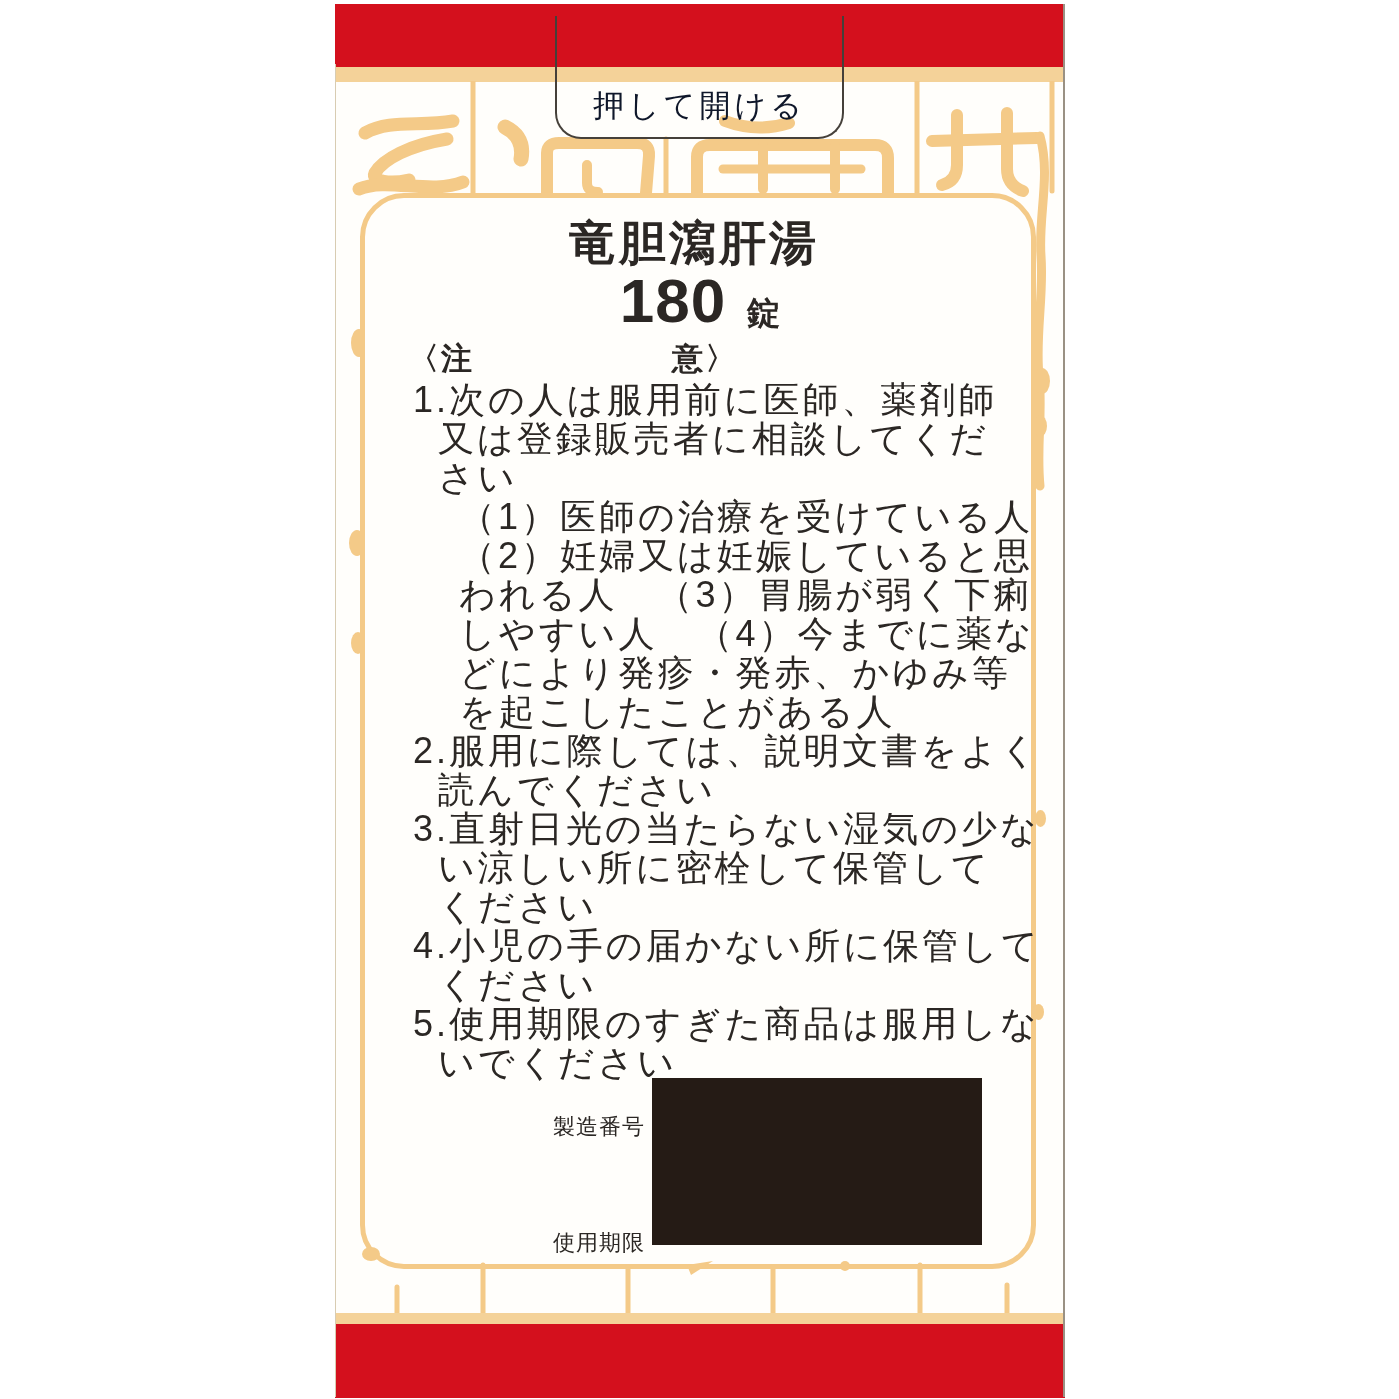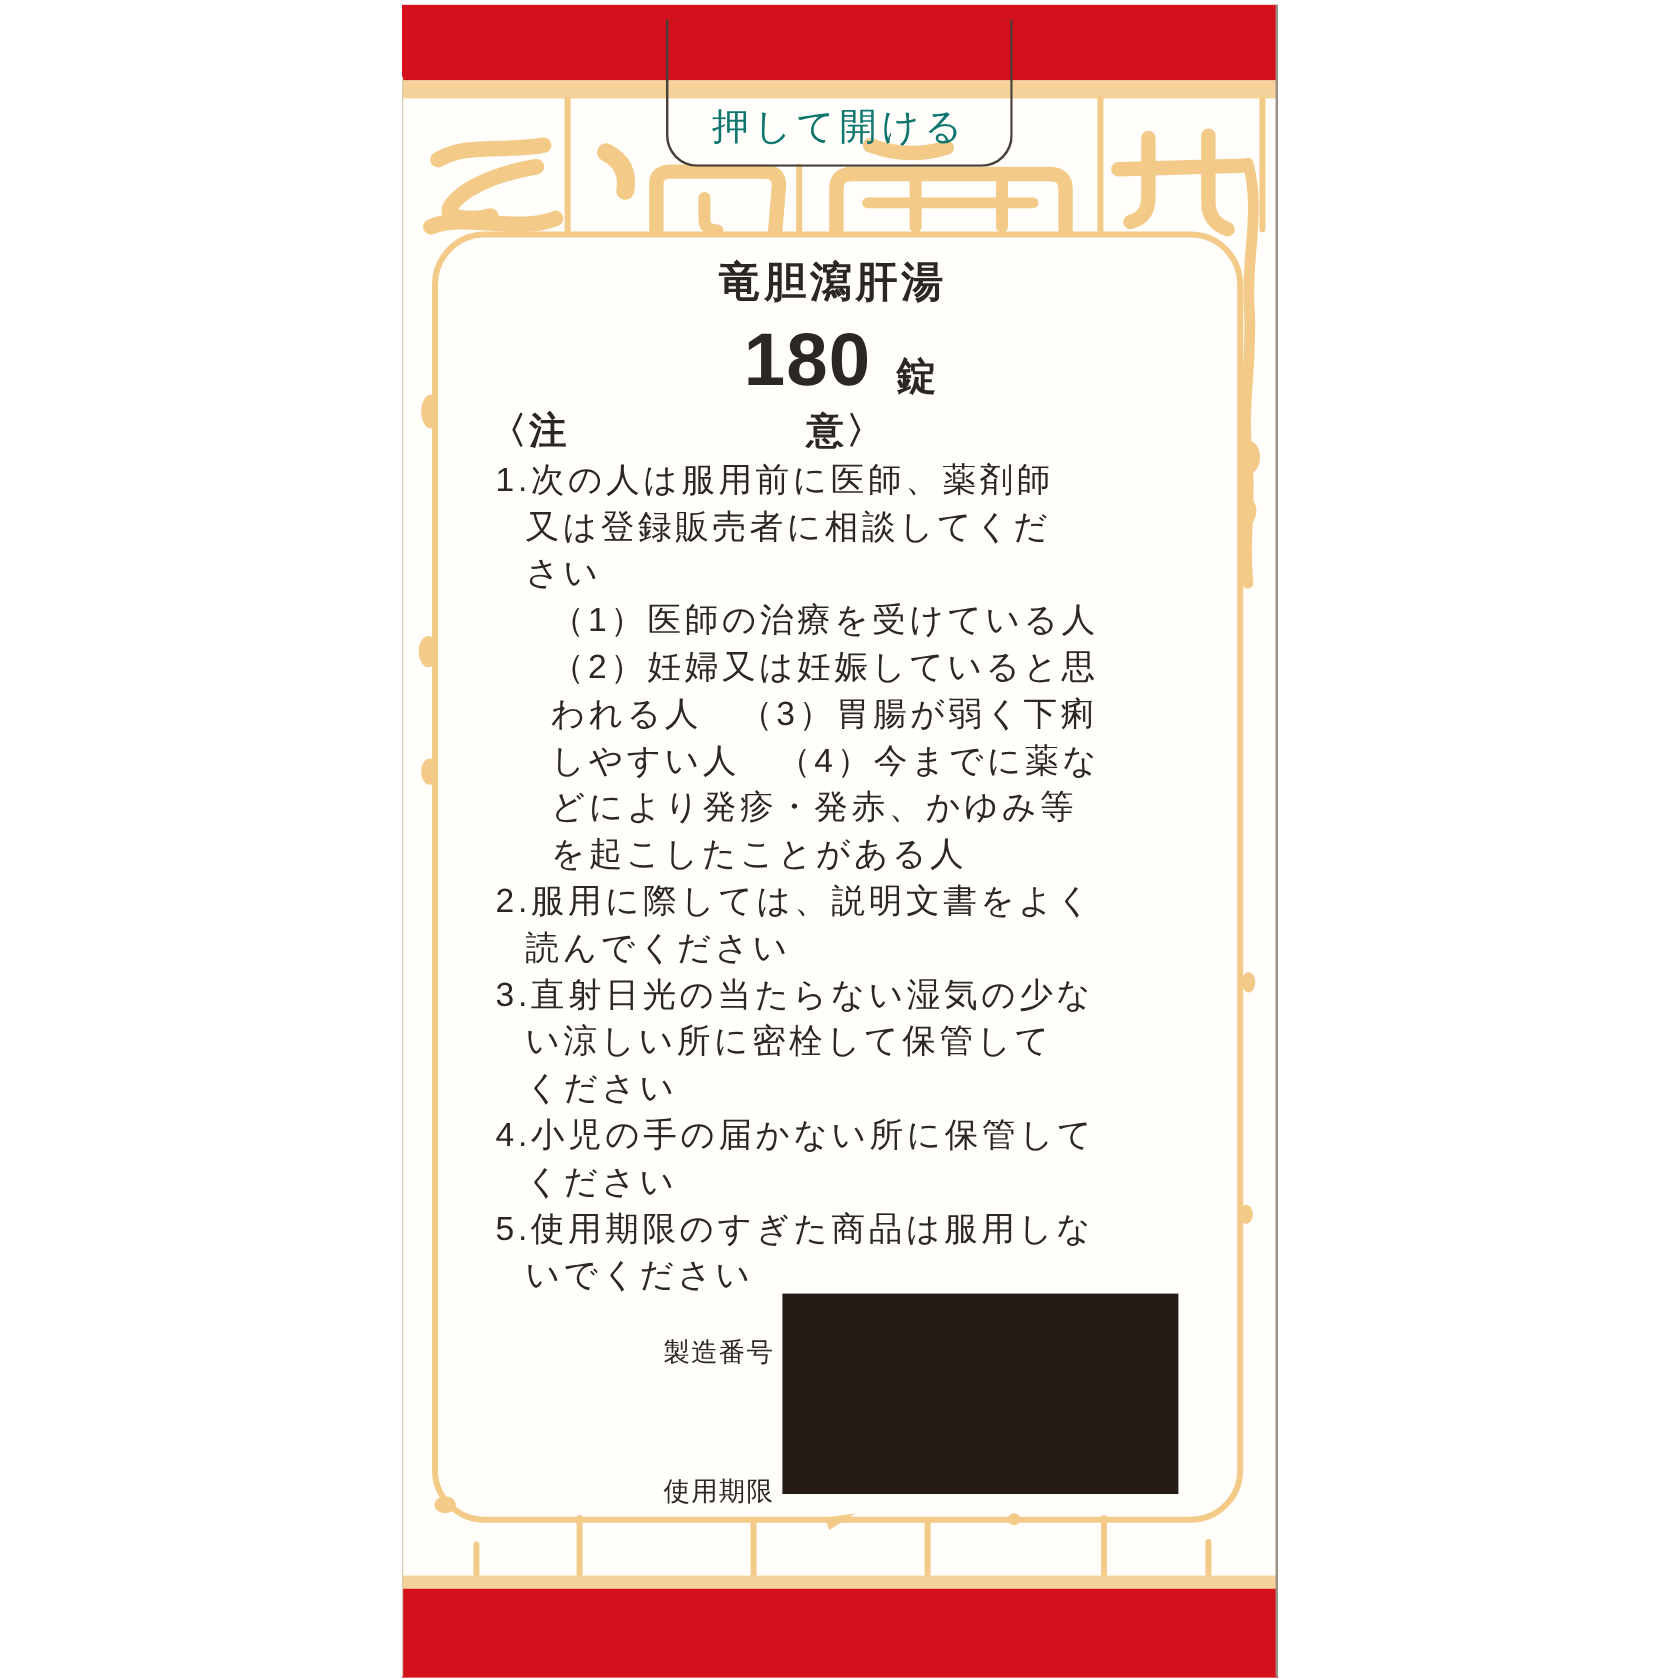--- a/index.html
+++ b/index.html
@@ -24,38 +24,38 @@
   }
   .knot{position:absolute;background:var(--tan,#f4ca88);border-radius:50%;}
   
   .open-tab{
     position:absolute;left:220px;top:12px;width:285px;height:121px;
     border-left:2px solid #45403a;border-right:2px solid #45403a;border-bottom:2px solid #45403a;
     border-bottom-left-radius:26px;border-bottom-right-radius:26px;
   }
   .open-tab .tab-label{
     position:absolute;left:0;right:0;bottom:10px;text-align:center;
-    font-size:31px;letter-spacing:4px;font-weight:500;color:#0f766e;white-space:nowrap;
+    font-size:31px;letter-spacing:4px;font-weight:500;color:#0f172a;white-space:nowrap;
   }
   
   .product-name{
     position:absolute;left:0;width:718px;top:208px;text-align:center;
-    font-size:35px;font-weight:700;letter-spacing:3px;white-space:nowrap;
+    font-size:47px;font-weight:700;letter-spacing:3px;white-space:nowrap;
   }
   .count-row{
     position:absolute;left:0;width:730px;top:266px;display:flex;justify-content:center;
     align-items:flex-end;gap:21px;
   }
   .count-num{font-size:62px;font-weight:600;line-height:1;letter-spacing:1px;}
   .count-unit{font-size:33px;font-weight:600;line-height:1;margin-bottom:3px;}
   .caution-heading{
     position:absolute;left:73px;top:334px;font-size:31px;font-weight:700;letter-spacing:2px;white-space:nowrap;
   }
   .caution-list{position:absolute;left:78px;top:376px;width:580px;}
-  .c-line{font-size:28px;font-weight:500;line-height:39px;letter-spacing:3px;white-space:nowrap;}
+  .c-line{font-size:36px;font-weight:500;line-height:39px;letter-spacing:3px;white-space:nowrap;}
   .c-line.i1{padding-left:25px;}
   .c-line.i2{padding-left:46px;}
   .lot-label,.expiry-label{
     position:absolute;left:73px;width:237px;text-align:right;
     font-size:22px;font-weight:500;letter-spacing:1px;white-space:nowrap;
   }
   .lot-label{top:1108px;}
   .expiry-label{top:1224px;}
   .redacted-box{
     position:absolute;left:317px;top:1074px;width:330px;height:167px;

